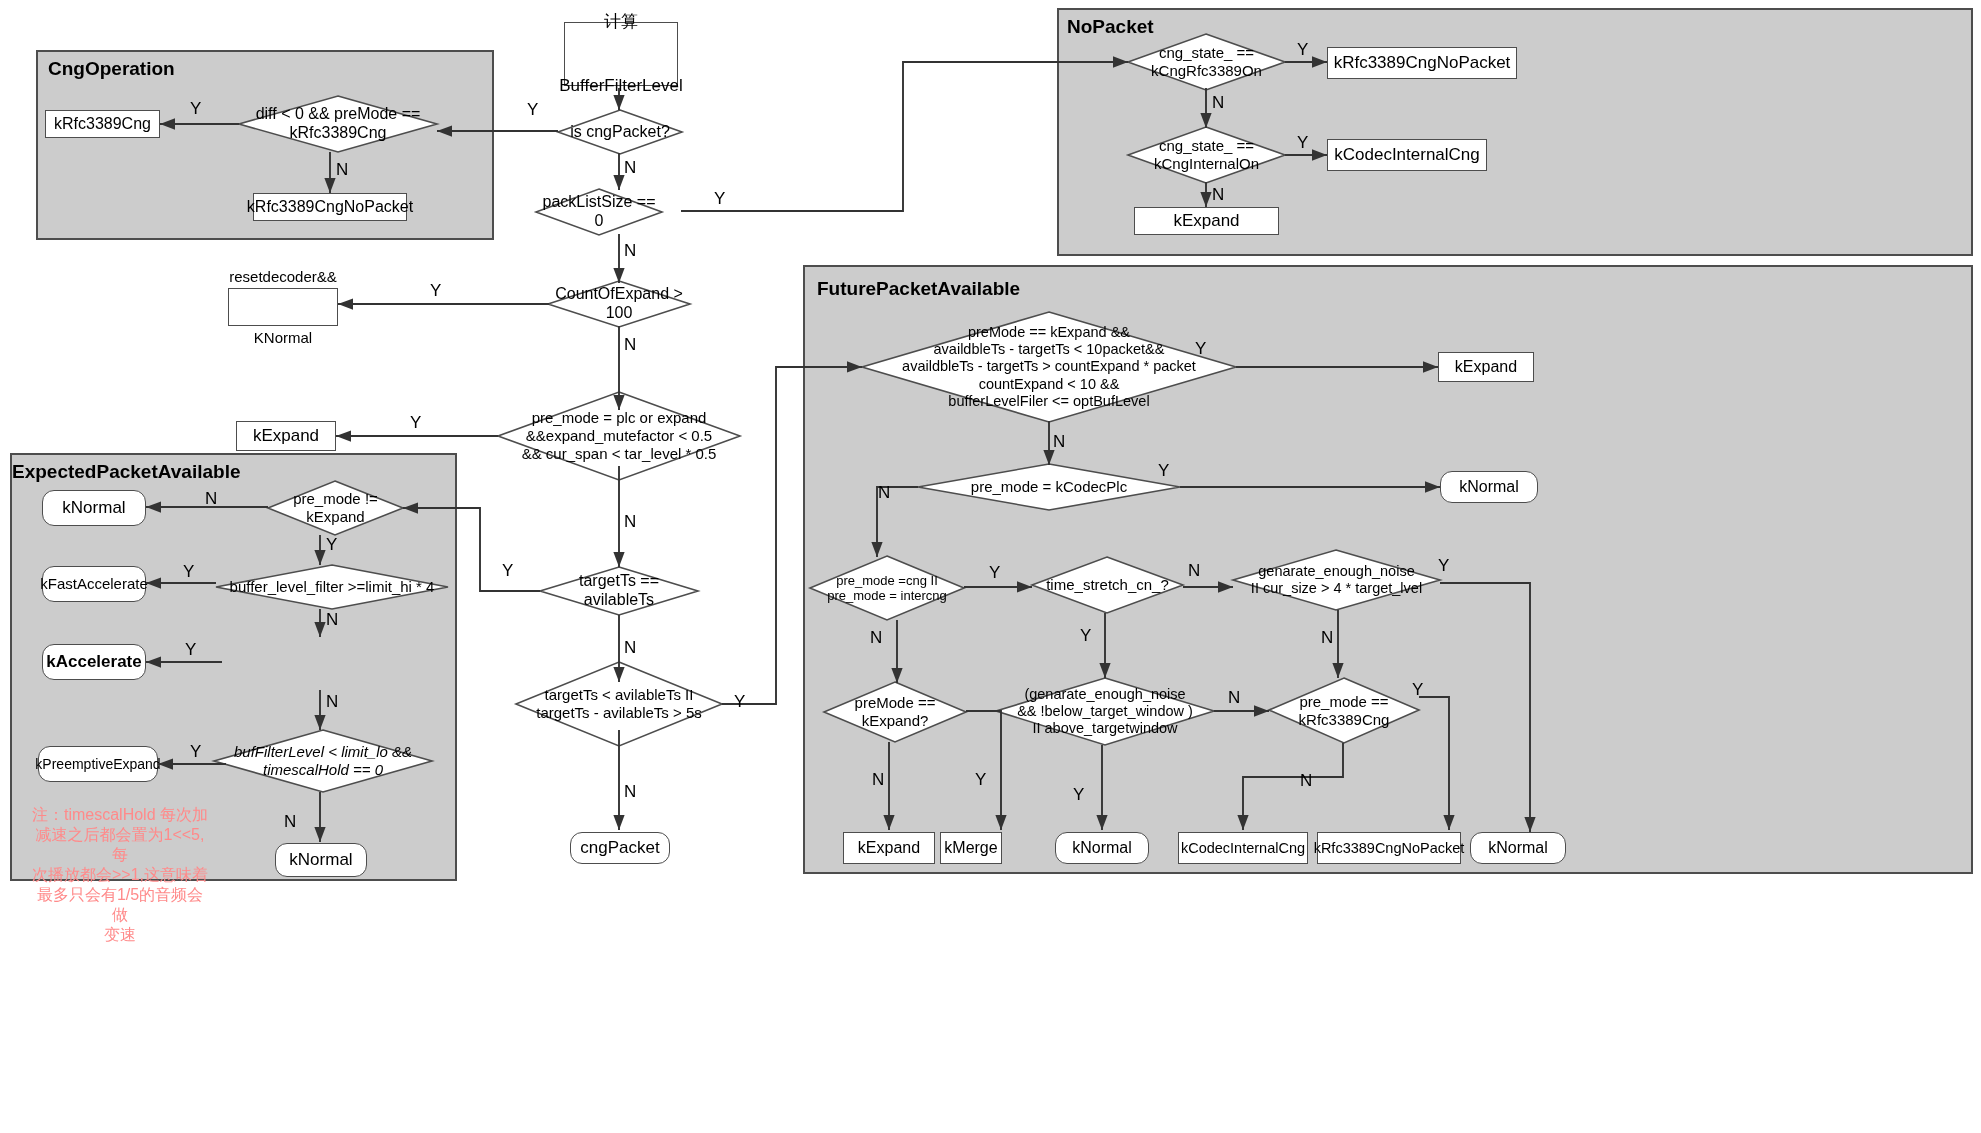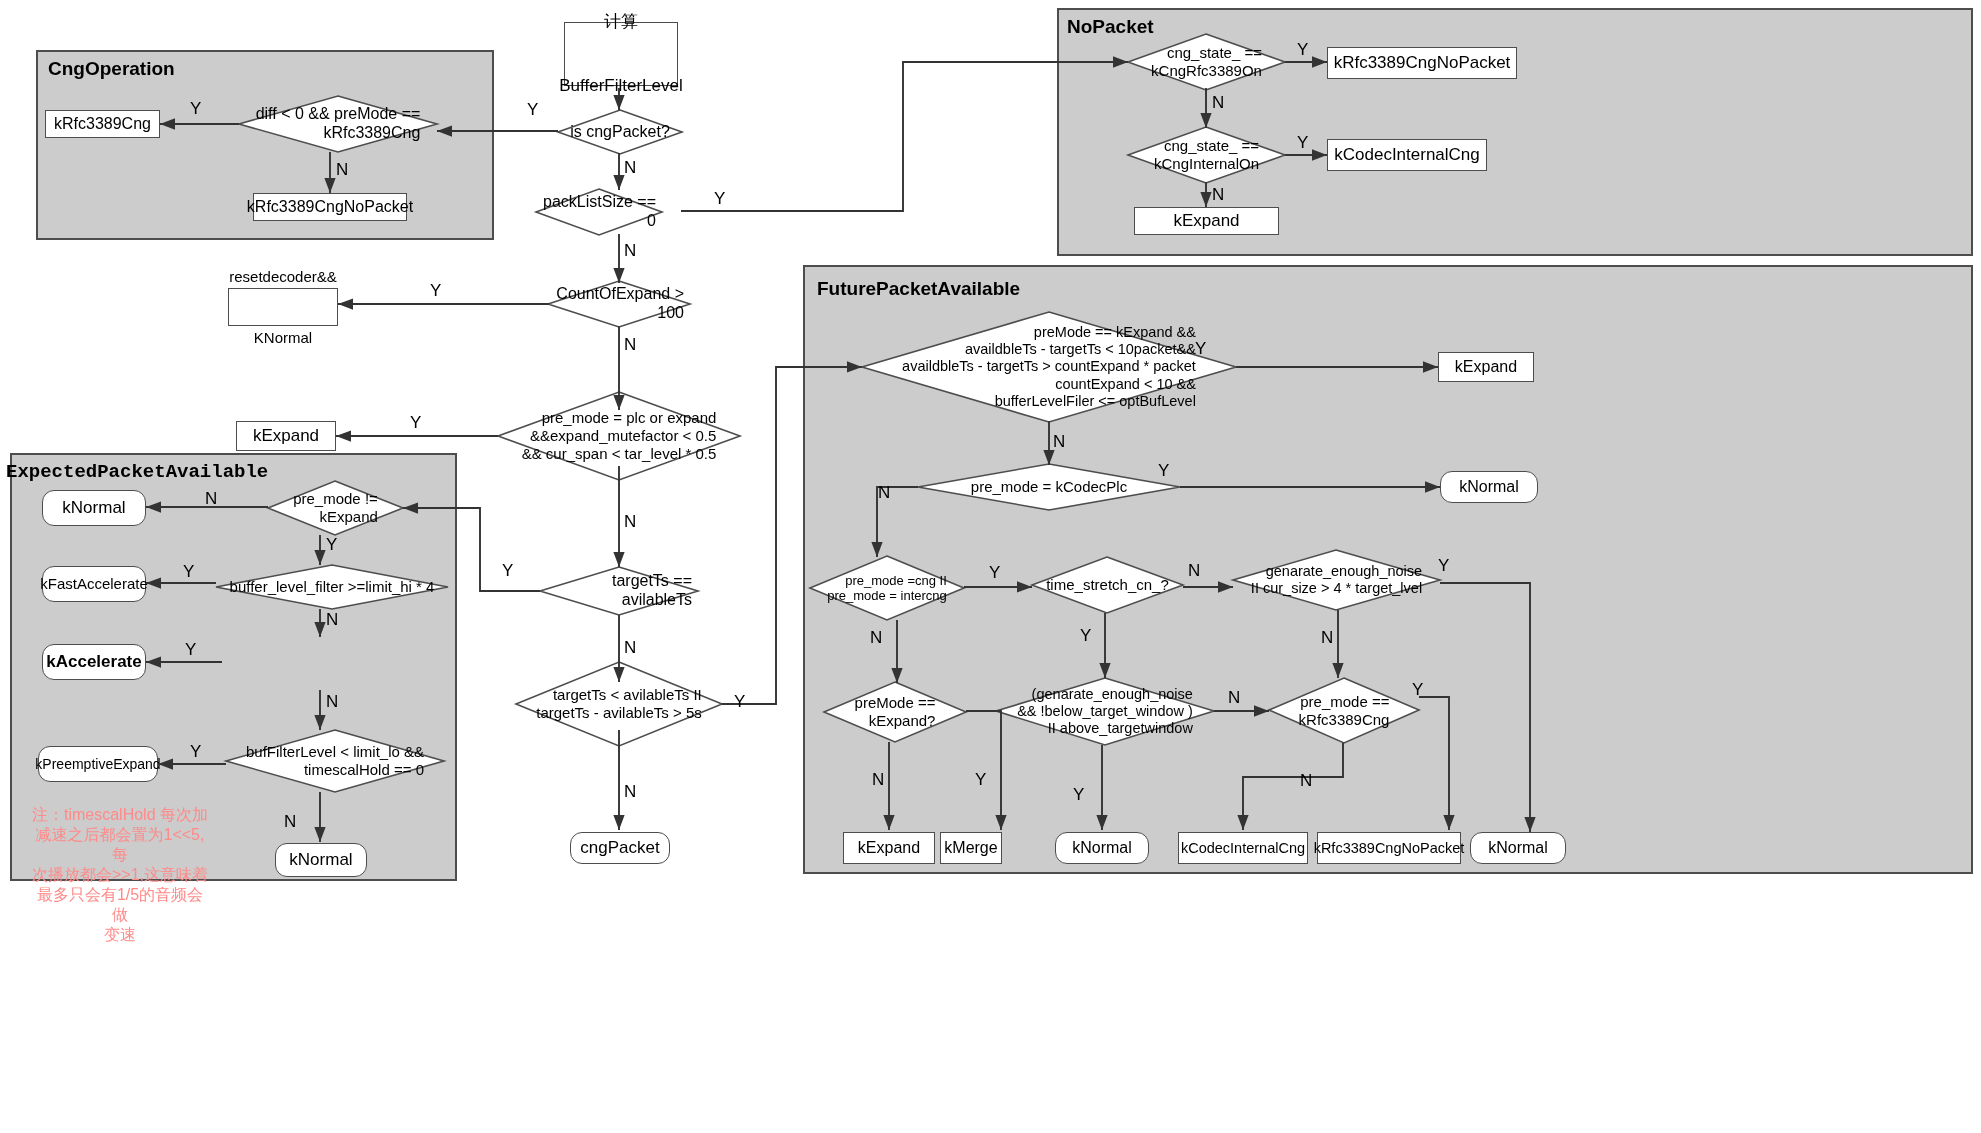--- a/index.html
+++ b/index.html
@@ -6,42 +6,42 @@
   body{font-family:"Liberation Sans","DejaVu Sans",sans-serif;}
   #canvas{position:relative;width:1981px;height:1133px;background:#fff;overflow:hidden;}
 
   .group{position:absolute;background:#cccccc;border:2px solid #4d4d4d;box-sizing:border-box;}
   .group-title{position:absolute;font-weight:bold;font-size:19px;color:#000;white-space:nowrap;}
 
   .node{position:absolute;box-sizing:border-box;display:flex;align-items:center;justify-content:center;text-align:center;color:#000;gap:44px;}
   .rect{background:#ffffff;border:1.6px solid #4d4d4d;font-size:17px;line-height:1.15;}
   .rounded{background:#ffffff;border:1.6px solid #4d4d4d;border-radius:12px;font-size:17px;line-height:1.15;}
 
-  .dia{position:absolute;display:flex;align-items:center;justify-content:center;text-align:right;}
+  .dia{position:absolute;display:flex;align-items:center;justify-content:center;text-align:center;}
   .dia svg{position:absolute;left:0;top:0;overflow:visible;}
   .dia .txt{position:relative;z-index:2;font-size:16px;line-height:1.18;color:#000;padding:0 6px;}
 
   .edgelayer{position:absolute;left:0;top:0;width:1981px;height:1133px;pointer-events:none;z-index:5;}
   .elabel{position:absolute;font-size:17px;color:#000;z-index:6;white-space:nowrap;}
 
   .note{position:absolute;color:#ff8a8a;font-size:16px;line-height:1.25;text-align:center;z-index:7;}
 </style>
 </head>
 <body>
 
 <div id="canvas">
 
   <div class="group" style="left:36px;top:50px;width:458px;height:190px;"></div>
   <div class="group-title" style="left:48px;top:58px;">CngOperation</div>
 
   <div class="group" style="left:1057px;top:8px;width:916px;height:248px;"></div>
   <div class="group-title" style="left:1067px;top:16px;">NoPacket</div>
 
   <div class="group" style="left:10px;top:453px;width:447px;height:428px;"></div>
-  <div class="group-title" style="left:6px;top:461px;font-family:Liberation Mono, monospace;">ExpectedPacketAvailable</div>
+  <div class="group-title" style="left:12px;top:461px;">ExpectedPacketAvailable</div>
 
   <div class="group" style="left:803px;top:265px;width:1170px;height:609px;"></div>
   <div class="group-title" style="left:817px;top:278px;">FuturePacketAvailable</div>
 
   <svg class="edgelayer" viewBox="0 0 1981 1133">
     <defs>
       <marker id="ah" markerWidth="9" markerHeight="9" refX="8" refY="3" orient="auto" markerUnits="strokeWidth">
         <path d="M0,0 L0,6 L8,3 z" fill="#333"></path>
       </marker>
     </defs>
@@ -273,21 +273,21 @@
 
   <div class="node rounded" style="left:42px;top:644px;width:104px;height:36px;font-weight:bold;">
     <span>kAccelerate</span>
   </div>
 
 
   <div class="node rounded" style="left:38px;top:746px;width:120px;height:36px;">
     <span style="font-size:14px;">kPreemptiveExpand</span>
   </div>
 
-  <div class="dia" style="left:226px;top:730px;width:218px;height:62px;">
+  <div class="dia" style="left:214px;top:730px;width:218px;height:62px;font-style:italic;">
     <svg width="218" height="62">
         <polygon points="109,0 218,31 109,62 0,31" fill="#fff" stroke="#4d4d4d" stroke-width="1.6"></polygon>
       </svg>
     <span class="txt" style="font-size:15px;">
       <span>bufFilterLevel &lt; limit_lo &amp;&amp;</span><br>
       <span>timescalHold == 0</span>
     </span>
   </div>
 
   <div class="node rounded" style="left:275px;top:843px;width:92px;height:34px;">

